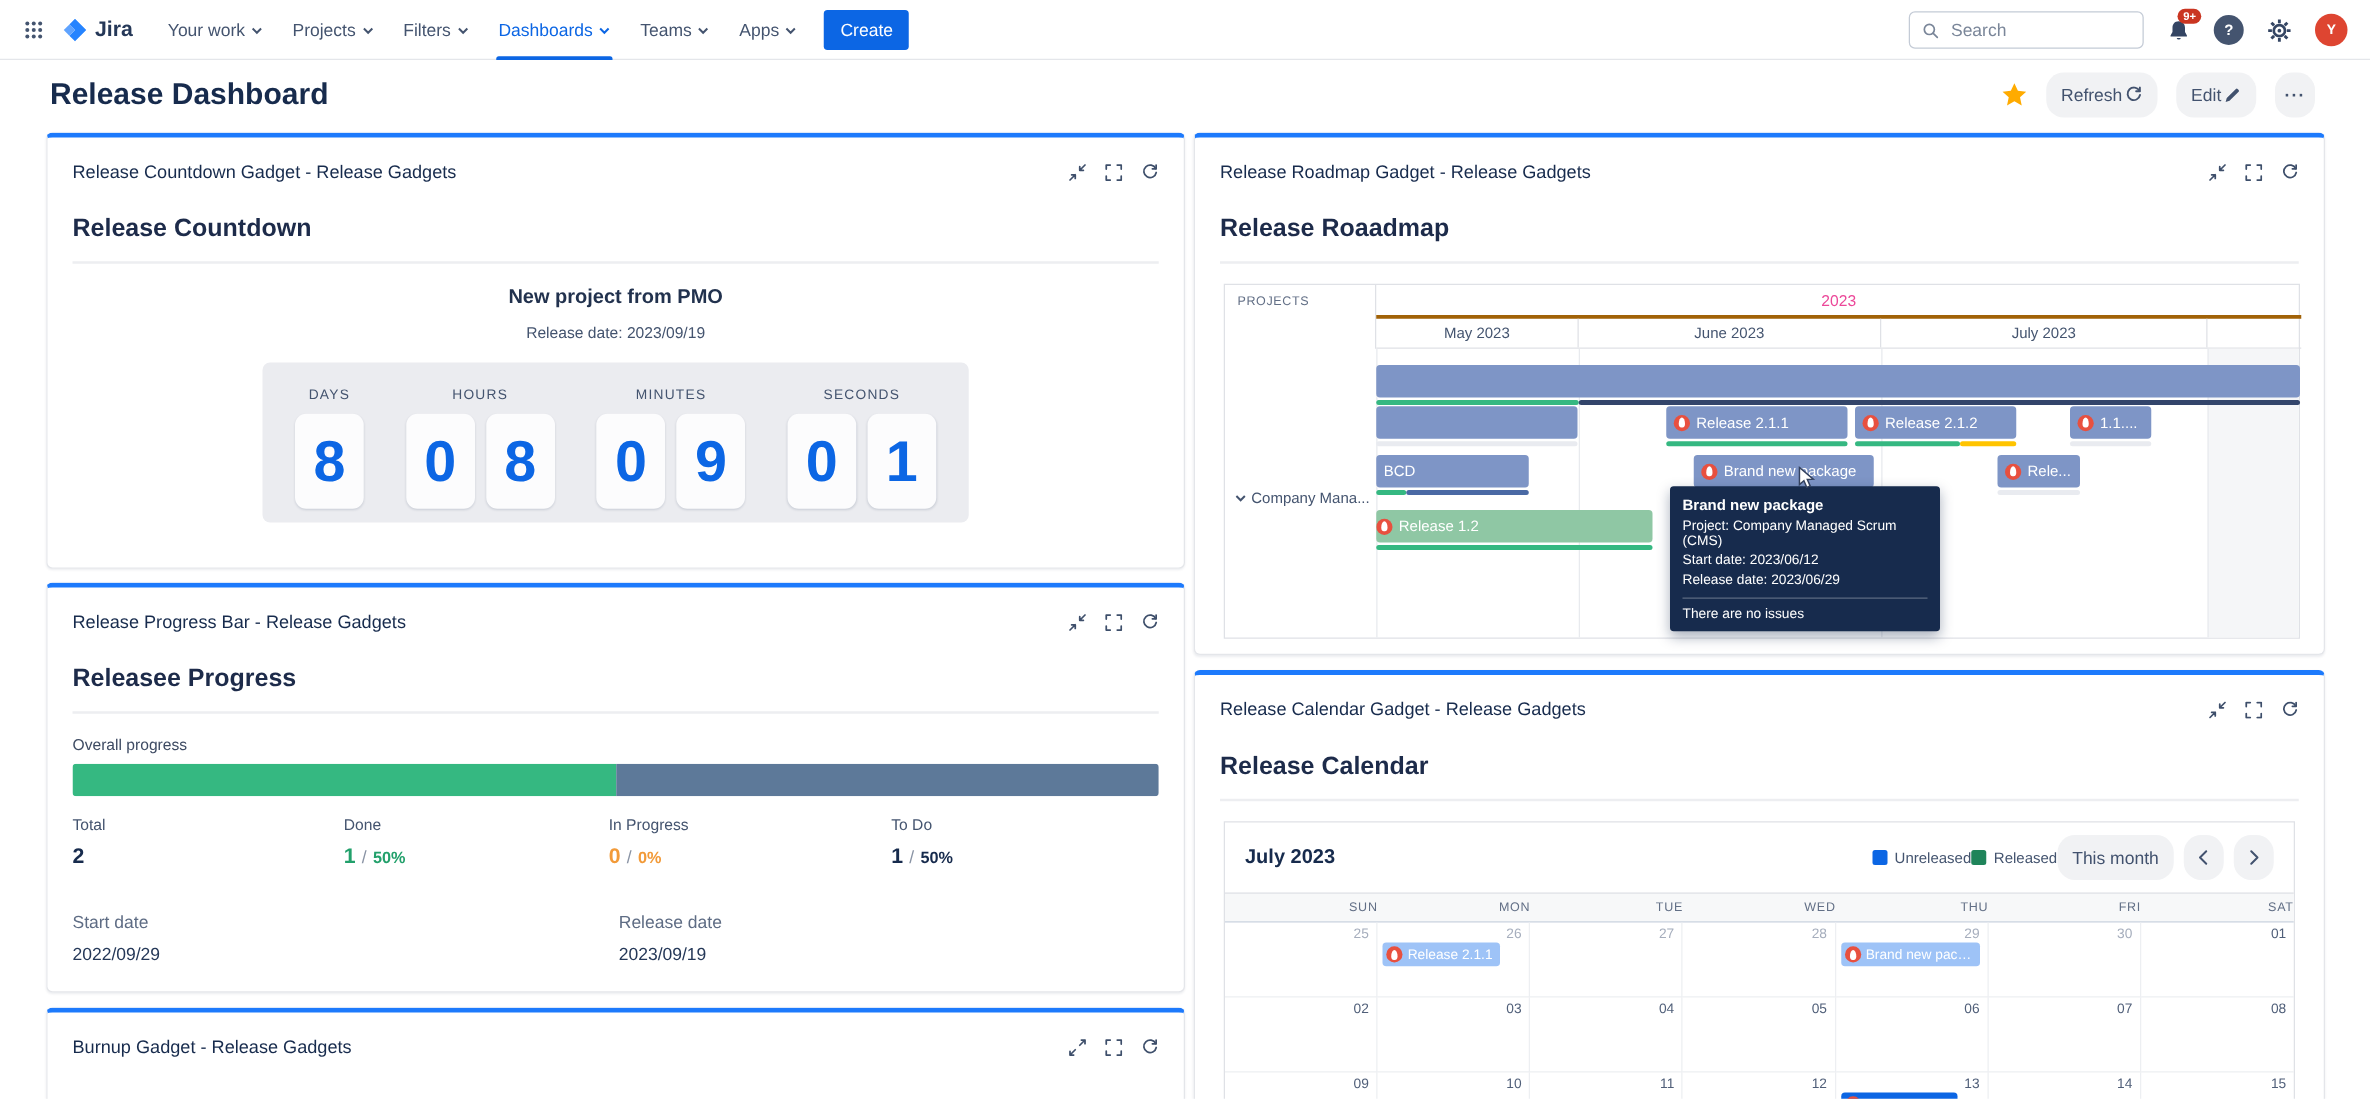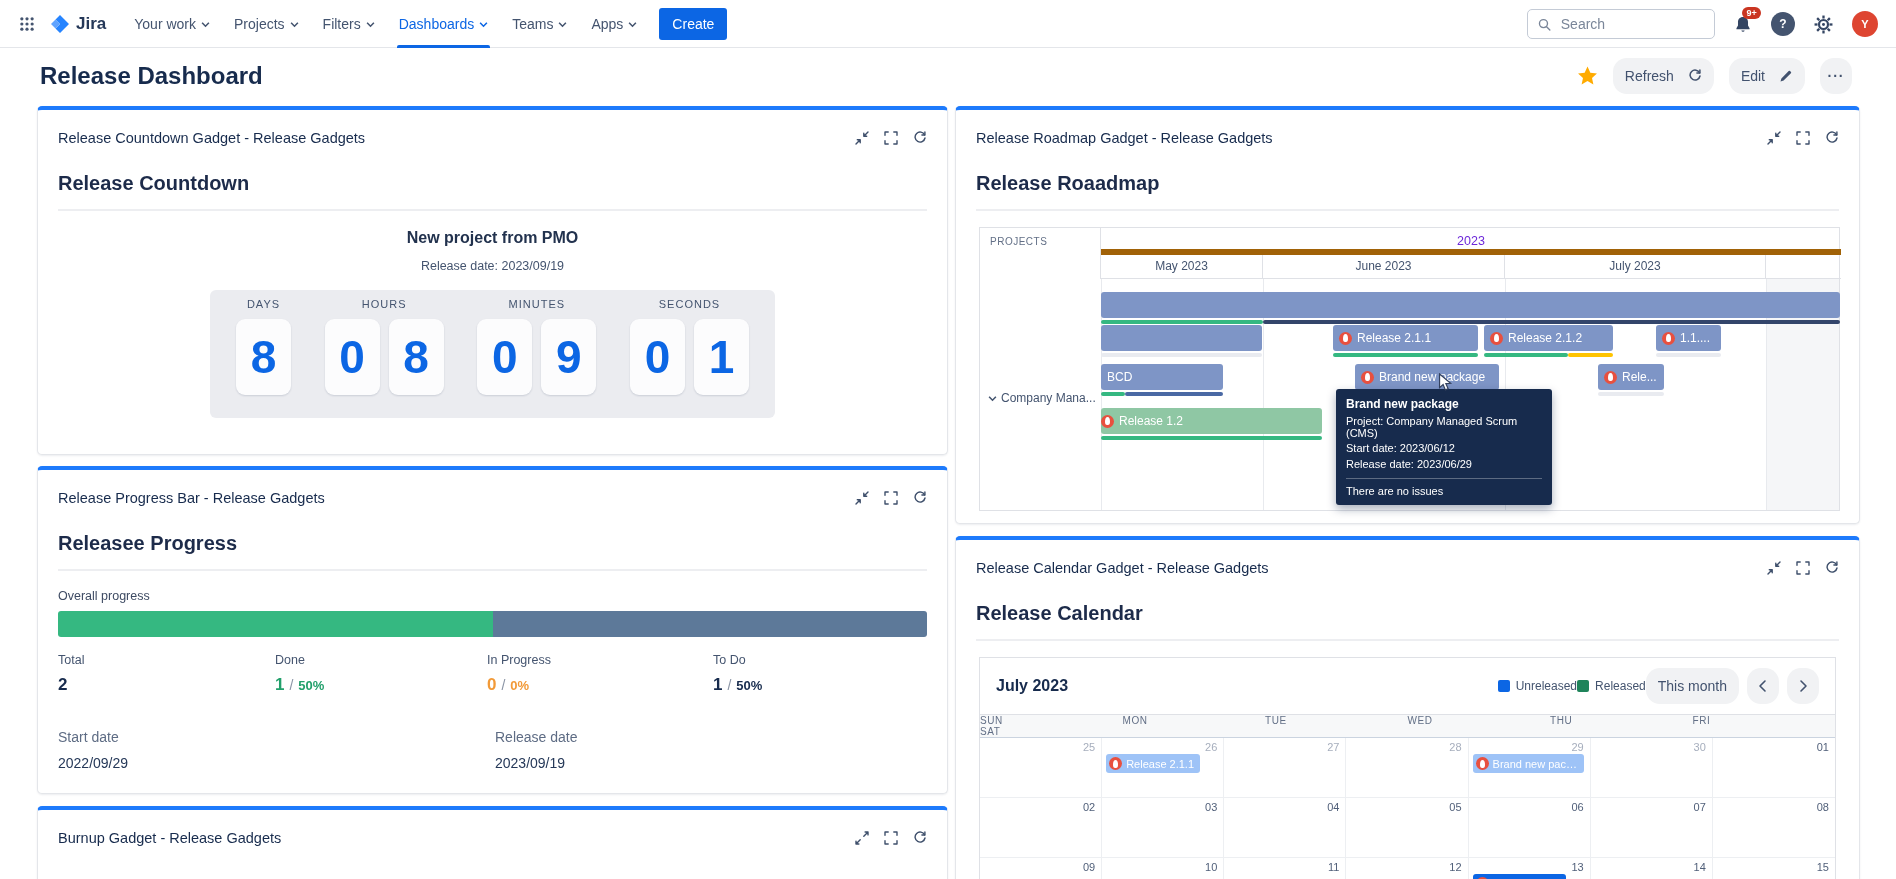--- a/index.html
+++ b/index.html
@@ -30,39 +30,39 @@
   .help-circle{width:24px;height:24px;border-radius:50%;background:#44546F;color:#fff;font-size:12px;
                font-weight:700;display:flex;align-items:center;justify-content:center;cursor:pointer}
   .avatar{width:26px;height:26px;border-radius:50%;background:#DE4531;color:#fff;font-size:11px;
           font-weight:700;display:flex;align-items:center;justify-content:center;cursor:pointer}
   
   .page-header{position:absolute;top:48px;left:0;right:0;height:56px;display:flex;align-items:center;
                padding:0 44px 0 40px;box-sizing:border-box}
   .page-title{font-size:24px;font-weight:700;color:#172B4D;flex:1}
   .hdr-actions{display:flex;align-items:center;gap:15px}
   .btn-light{height:36px;background:#F1F2F4;border:none;border-radius:14px;font-size:14px;color:#42526E;
-             padding:0 12px;display:inline-flex;align-items:center;justify-content:center;gap:14px;
+             padding:0 12px;display:inline-flex;align-items:center;justify-content:center;gap:2px;
              cursor:pointer;font-family:inherit;white-space:nowrap}
   .btn-more{width:32px;padding:0;font-weight:700;letter-spacing:1px}
   .star-btn{cursor:pointer;display:flex}
   
   .card{position:absolute;background:#fff;border:1px solid #E4E6EA;border-top:4px solid #1D7AFC;
         border-radius:5px;box-shadow:0 1px 2px rgba(9,30,66,.08);overflow:hidden;box-sizing:border-box}
   .card-head{display:flex;justify-content:space-between;align-items:center;padding:20px 20px 0}
   .card-title{font-size:14.5px;color:#172B4D}
   .head-icons{display:flex;gap:15px;color:#3E4F6B}
   .head-icons svg{width:14px;height:14px;cursor:pointer}
   .g-heading{margin:26px 20px 0;font-size:20px;font-weight:700;color:#1D2B4A}
   .g-divider{margin:14px 20px 0;border-bottom:2px solid #EDEEF1}
   
   .cd-project{margin-top:18px;text-align:center;font-size:16px;font-weight:700;color:#22324E}
   .cd-date{margin-top:12px;text-align:center;font-size:12.5px;color:#44546F}
   .cd-box{width:565px;height:128px;margin:17px auto 0;background:#EBECF0;border-radius:6px;
           display:flex;justify-content:space-between;padding:0 26px;box-sizing:border-box}
-  .cd-group{display:flex;flex-direction:column;align-items:center;padding-top:8px}
+  .cd-group{display:flex;flex-direction:column;align-items:center;padding-top:20px}
   .cd-label{font-size:11px;letter-spacing:1px;color:#44546F}
   .cd-digits{display:flex;gap:9px;margin-top:9px}
   .cd-digit{width:55px;height:76px;background:#FCFCFD;border-radius:9px;box-shadow:0 1px 2px rgba(9,30,66,.14);
             display:flex;align-items:center;justify-content:center;font-size:46px;font-weight:700;color:#0C66E4}
   
   .pr-overall{margin:18px 20px 0;font-size:12.5px;color:#3E4B63}
   .pr-bar{margin:8px 20px 0;height:26px;border-radius:3px;overflow:hidden;display:flex}
   .pr-done{background:#35B881}
   .pr-rest{background:#5D7999;flex:1}
   .pr-stats{display:grid;grid-template-columns:217px 212px 226px 1fr;margin:16px 20px 0}
@@ -72,21 +72,21 @@
   .pct{font-size:13px;font-weight:700}
   .c-green{color:#22A06B}.c-orange{color:#F29A38}.c-dark{color:#172B4D}
   .pr-dates{display:grid;grid-template-columns:437px 1fr;margin:34px 20px 0}
   .date-label{font-size:14px;color:#5E6C84}
   .date-value{margin-top:10px;font-size:14px;color:#253858}
   
   .rm-table{position:relative;margin:16px 23px 0;width:861px;height:284px;border:1px solid #DFE1E6;box-sizing:border-box}
   .rm-projects{position:absolute;left:0;top:0;width:121px;height:51px;border-right:1px solid #DFE1E6;
                box-sizing:border-box;padding:8px 10px;font-size:10px;letter-spacing:.5px;color:#626F86}
   .rm-year{position:absolute;left:121px;top:0;width:740px;height:27px;line-height:27px;text-align:center;
-           font-size:12.5px;color:#6d28d9;border-bottom:6px solid #a16207;box-sizing:border-box}
+           font-size:12.5px;color:#ec4899;border-bottom:3px solid #a16207;box-sizing:border-box}
   .rm-months{position:absolute;left:121px;top:27px;height:24px;display:flex;border-bottom:1px solid #DFE1E6;width:740px;box-sizing:border-box}
   .rm-month{line-height:23px;text-align:center;font-size:12px;color:#44546F;border-right:1px solid #DFE1E6;box-sizing:border-box}
   .rm-body{position:absolute;left:0;top:51px;right:0;bottom:0}
   .rm-line{position:absolute;top:0;bottom:0;width:1px;background:#E8EAEE}
   .rm-gray{position:absolute;left:786px;right:0;top:0;bottom:0;background:#F5F6F8}
   .rm-bar{position:absolute;height:26px;border-radius:3px;background:#7E95C6;color:#fff;font-size:12px;
           display:flex;align-items:center;gap:5px;padding:0 6px;box-sizing:border-box;white-space:nowrap;
           overflow:hidden;cursor:pointer}
   .rm-bar.green-bar{background:#8FC7A4}
   .rm-under{position:absolute;height:4px;border-radius:2px}
@@ -105,21 +105,21 @@
                        border-radius:50% 50% 42% 42% / 62% 62% 38% 38%}
   
   .cal-table{margin:16px 23px 0;border:1px solid #DFE1E6;height:420px;box-sizing:border-box}
   .cal-toolbar{height:56px;display:flex;align-items:center;padding:0 16px}
   .cal-month{font-size:16px;font-weight:700;color:#172B4D;flex:1}
   .legend{display:flex;align-items:center;gap:6px;font-size:12px;color:#44546F;}
   .swatch{width:12px;height:12px;border-radius:2px}
   .sw-unreleased{background:#0C66E4}.sw-released{background:#1F845A}
   .cal-nav{width:32px;padding:0;margin-left:8px}
   .cal-dayhead{height:22px;background:#F7F8F9;border-top:1px solid #DFE1E6;border-bottom:1px solid #CBD4E0;
-               display:grid;grid-template-columns:repeat(6,1fr);align-items:center;text-align:left;
+               display:grid;grid-template-columns:repeat(7,1fr);align-items:center;text-align:right;
                font-size:10px;letter-spacing:.6px;color:#626F86}
   .cal-row{display:grid;grid-template-columns:repeat(7,1fr);height:60px}
   .cal-cell{border-right:1px solid #EDEFF2;border-bottom:1px solid #EDEFF2;position:relative;box-sizing:border-box;overflow:hidden}
   .cal-cell:nth-child(7n){border-right:none}
   .cal-num{text-align:right;padding:3px 6px 0;font-size:11px;color:#505F79}
   .cal-cell.muted .cal-num{color:#A6AEBD}
   .cal-chip{display:inline-flex;align-items:center;gap:4px;height:19px;border-radius:3px;margin:1px 0 0 4px;
             padding:0 6px 0 3px;font-size:11px;color:#fff;max-width:calc(100% - 10px);box-sizing:border-box;cursor:pointer}
   .cal-chip .chip-label{overflow:hidden;text-overflow:ellipsis;white-space:nowrap}
   .cal-chip.light{background:#9EC3F7}

